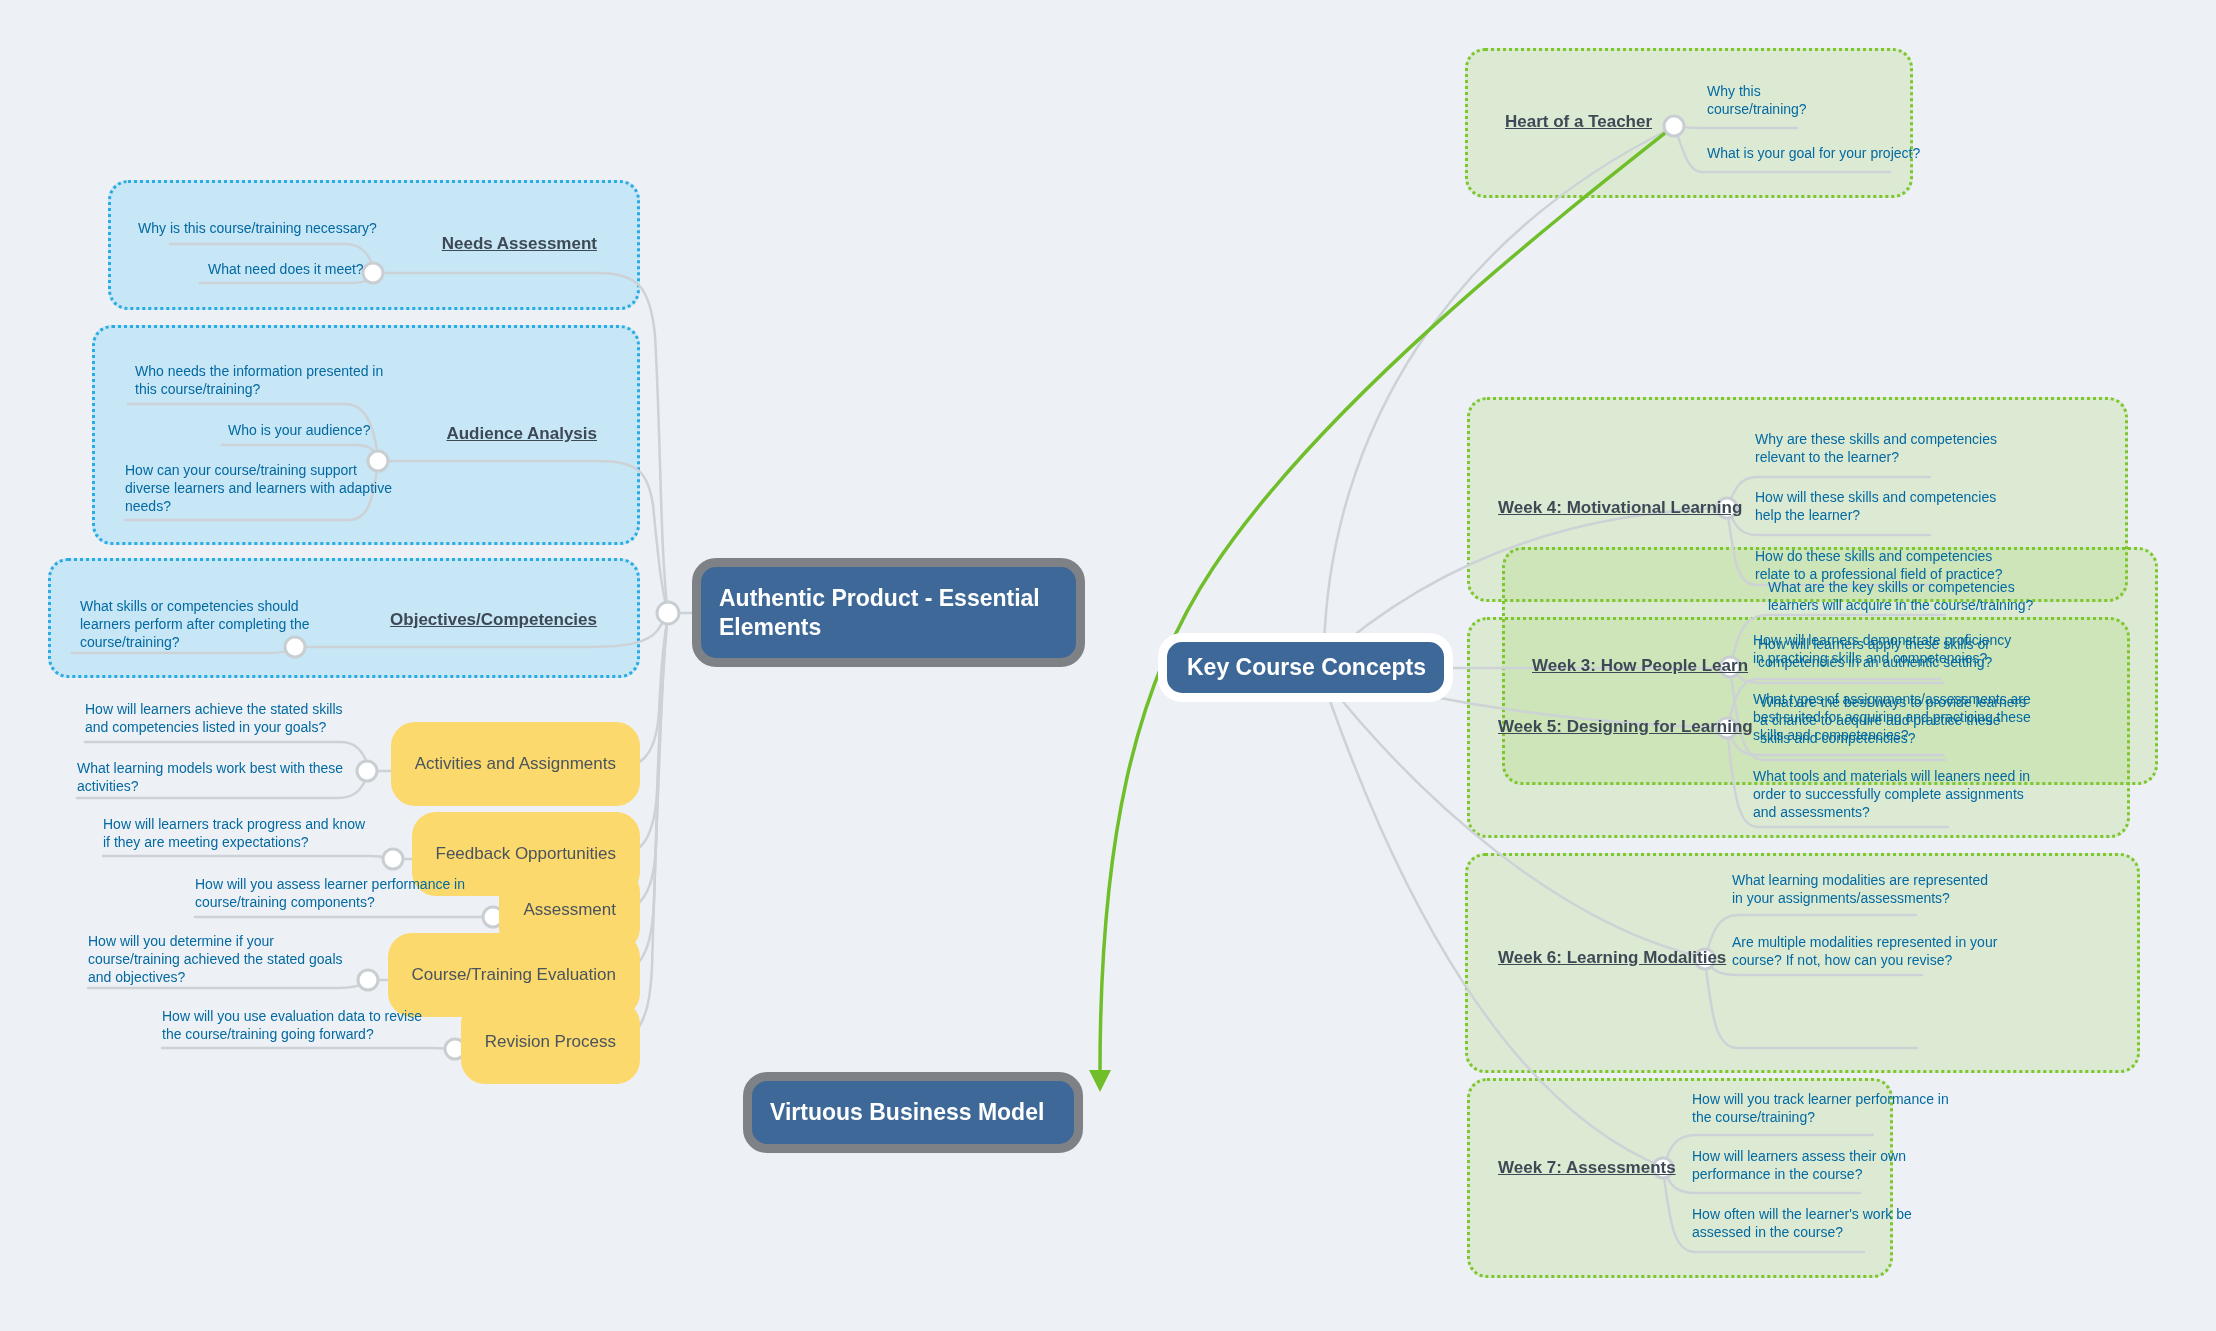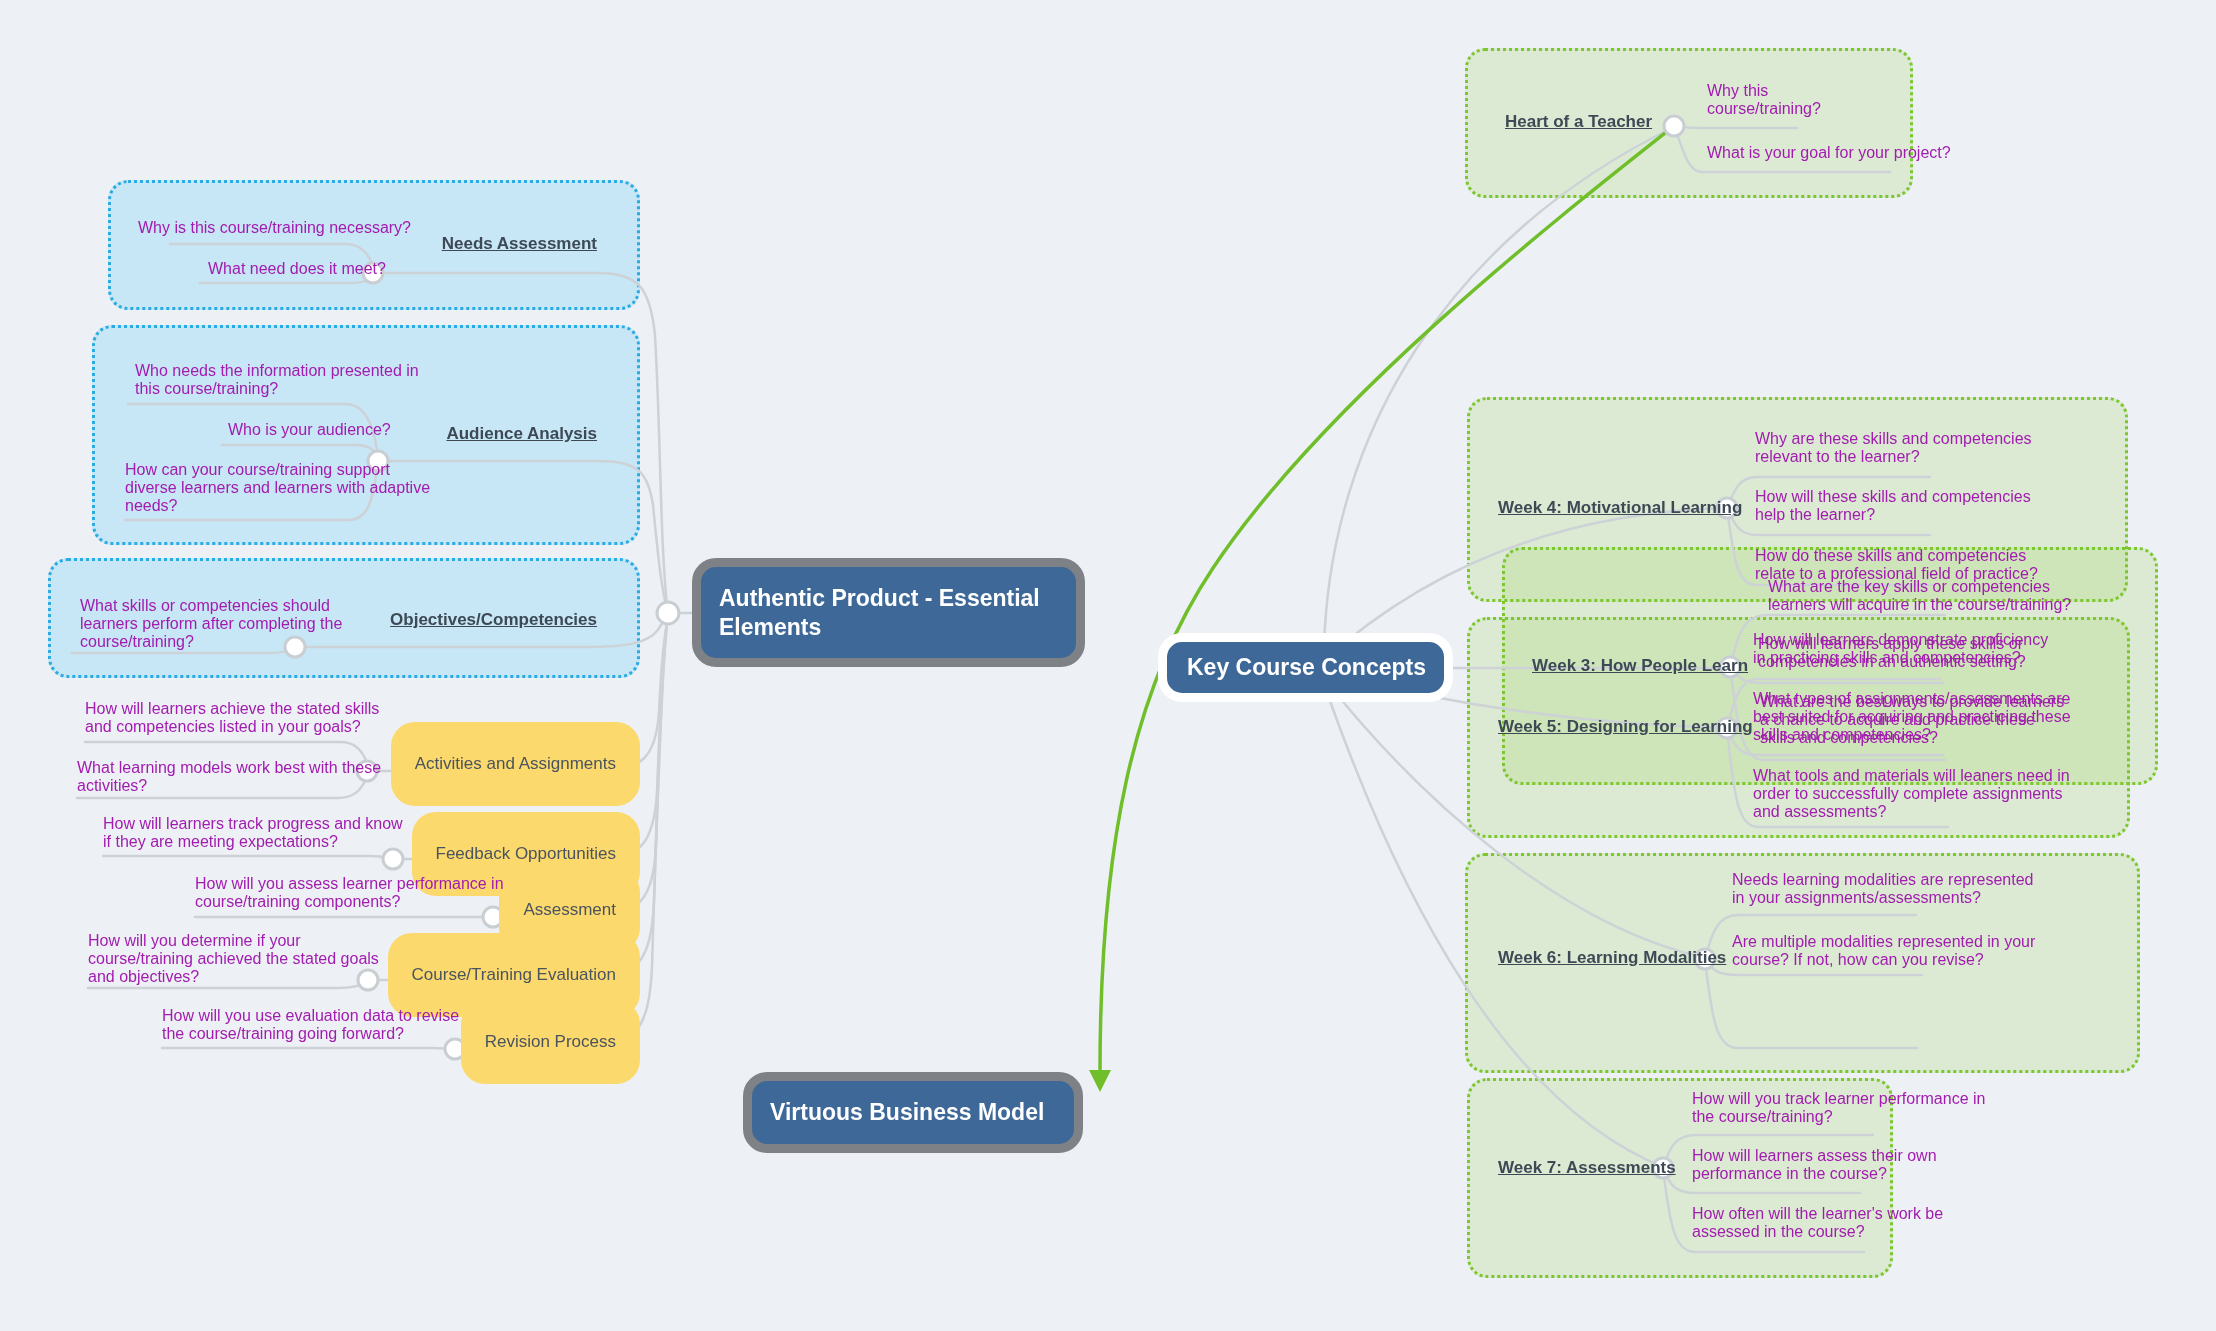--- a/index.html
+++ b/index.html
@@ -4,21 +4,21 @@
 <style>
   html,body{margin:0;padding:0;}
   body{width:2216px;height:1331px;overflow:hidden;background:#edf1f5;font-family:"Liberation Sans",sans-serif;}
   .stage{position:relative;width:2216px;height:1331px;background:#edf1f5;}
   .box{position:absolute;border-radius:20px;box-sizing:border-box;}
   .box.blue{background:#c7e6f6;border:3px dotted #2aabe2;}
   .box.green{background:rgba(134,199,53,0.17);border:3px dotted #7cc62f;}
   svg.wires{position:absolute;left:0;top:0;}
   .lbl{position:absolute;font-weight:bold;font-size:17px;color:#3d4954;white-space:nowrap;text-decoration:underline;}
   .lbl.r{}
-  .child{position:absolute;font-size:16px;line-height:18px;color:#a21caf;white-space:pre-line;}
+  .child{position:absolute;font-size:14px;line-height:18px;color:#0369a1;white-space:pre-line;}
   .pill{position:absolute;right:1576px;height:48px;line-height:48px;padding:18px 24px;background:#fcd96d;border-radius:24px;font-size:17px;color:#4a545e;white-space:nowrap;}
   .central{position:absolute;background:#3d6897;border:9px solid #7e8286;border-radius:24px;box-sizing:border-box;display:flex;align-items:center;color:#fff;font-weight:bold;font-size:23px;line-height:29px;white-space:pre-line;padding:0 18px;}
   .central.white-ring{border-color:#ffffff;justify-content:flex-end;}
 </style>
 </head>
 <body>
 
 <div class="stage">
 
   <div class="box blue" style="left:108px;top:180px;width:532px;height:130px"></div>
@@ -170,21 +170,21 @@
 a chance to acquire and practice these
 skills and competencies?</div>
   <div class="child" style="left:1753px;top:631px">How will learners demonstrate proficiency
 in practicing skills and competencies?</div>
   <div class="child" style="left:1753px;top:690px">What types of assignments/assessments are
 best suited for acquiring and practicing these
 skills and competencies?</div>
   <div class="child" style="left:1753px;top:767px">What tools and materials will leaners need in
 order to successfully complete assignments
 and assessments?</div>
-  <div class="child" style="left:1732px;top:871px">Needs learning modalities are represented
+  <div class="child" style="left:1732px;top:871px">What learning modalities are represented
 in your assignments/assessments?</div>
   <div class="child" style="left:1732px;top:933px">Are multiple modalities represented in your
 course? If not, how can you revise?</div>
   <div class="child" style="left:1692px;top:1090px">How will you track learner performance in
 the course/training?</div>
   <div class="child" style="left:1692px;top:1147px">How will learners assess their own
 performance in the course?</div>
   <div class="child" style="left:1692px;top:1205px">How often will the learner's work be
 assessed in the course?</div>
 

